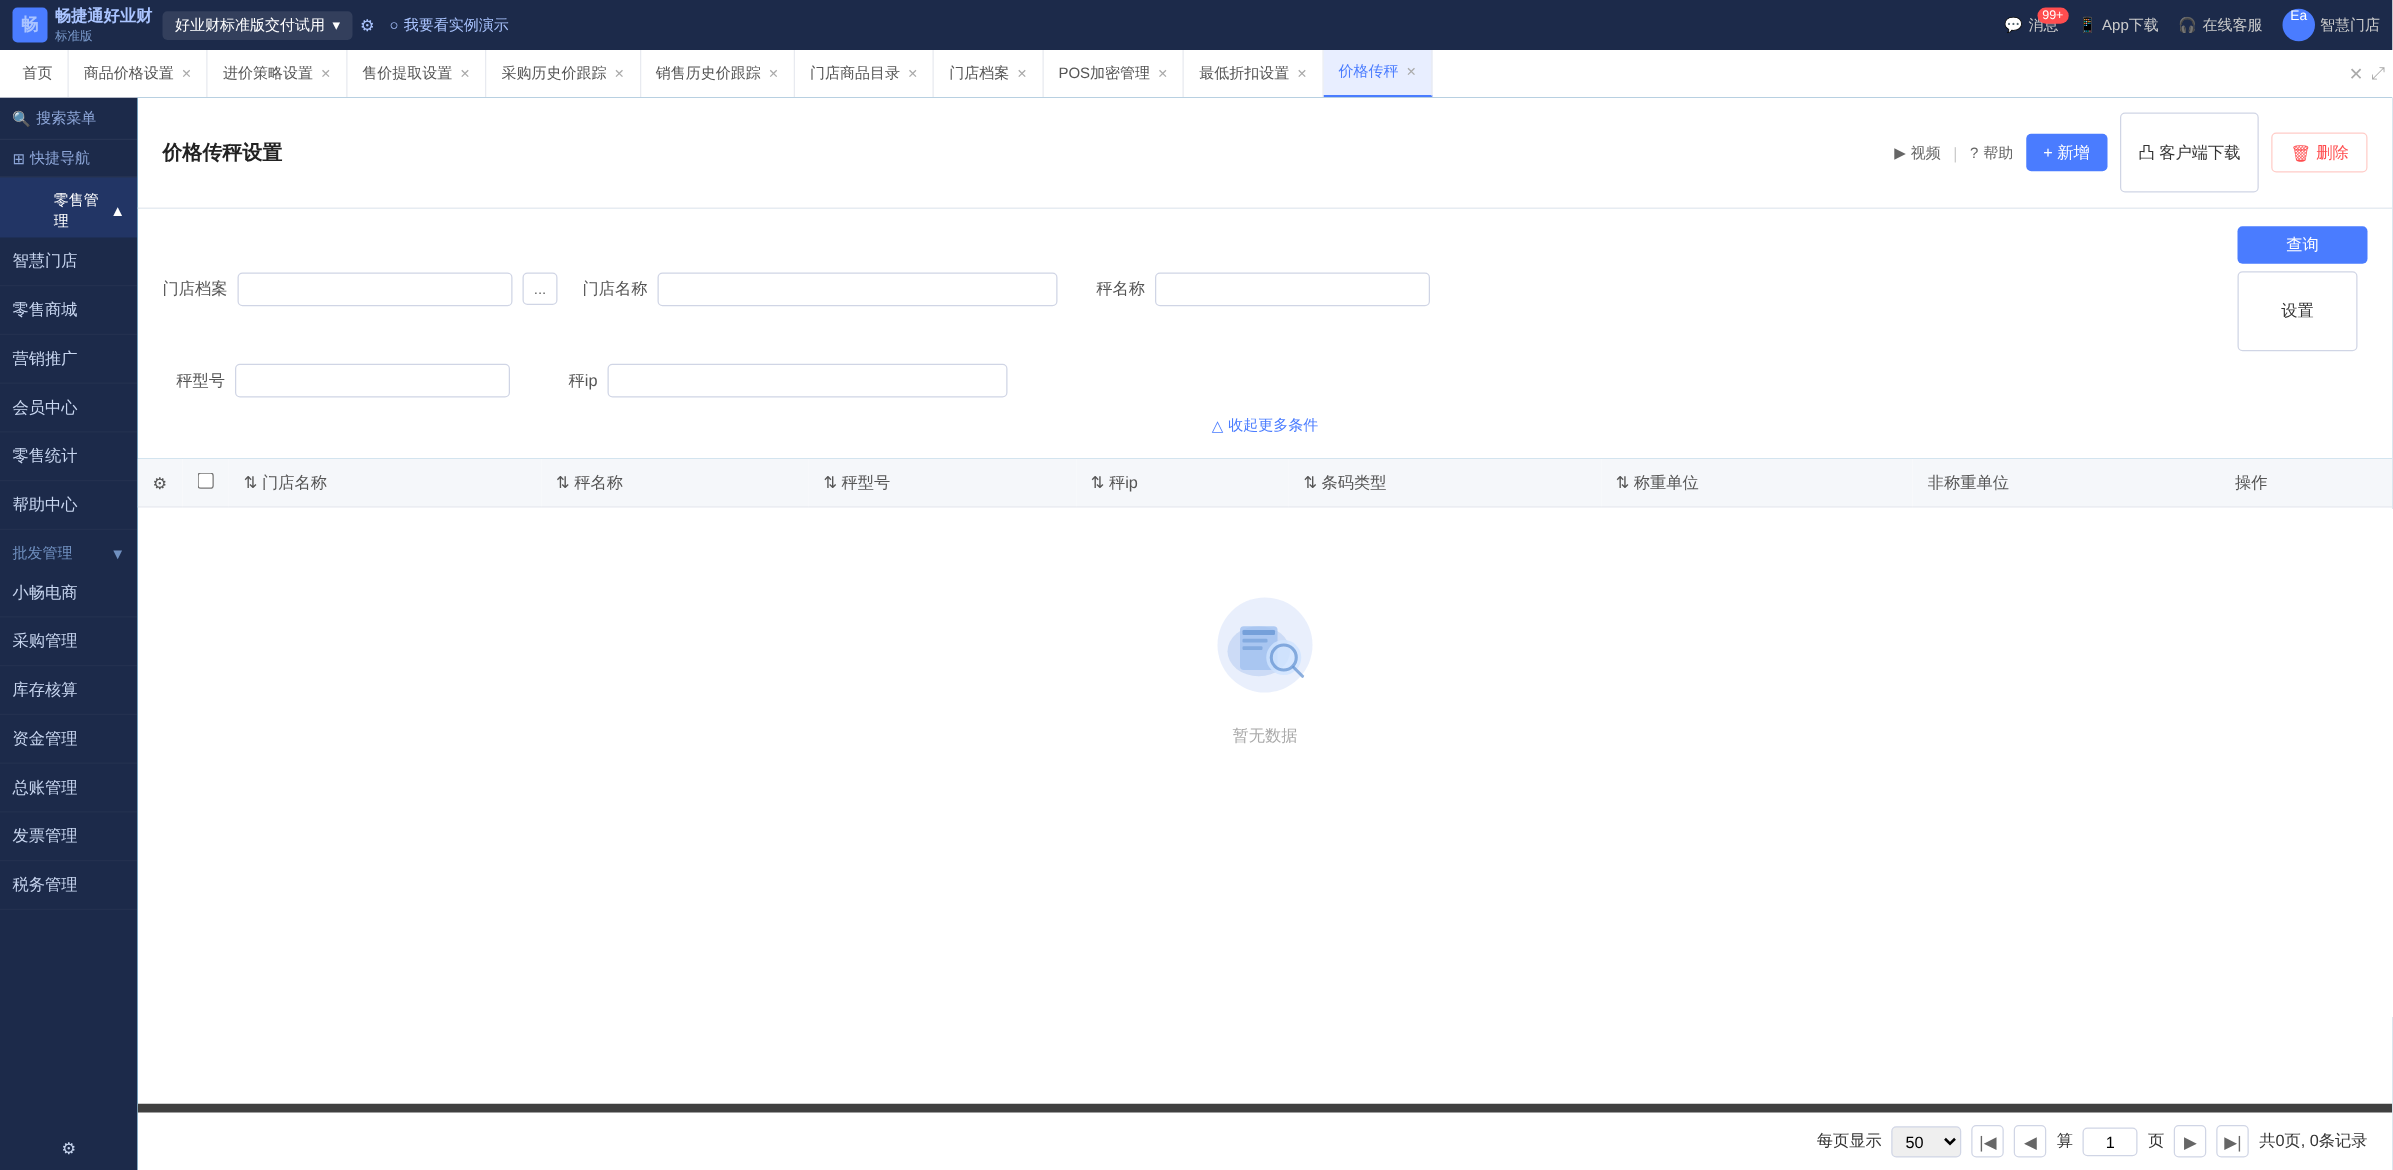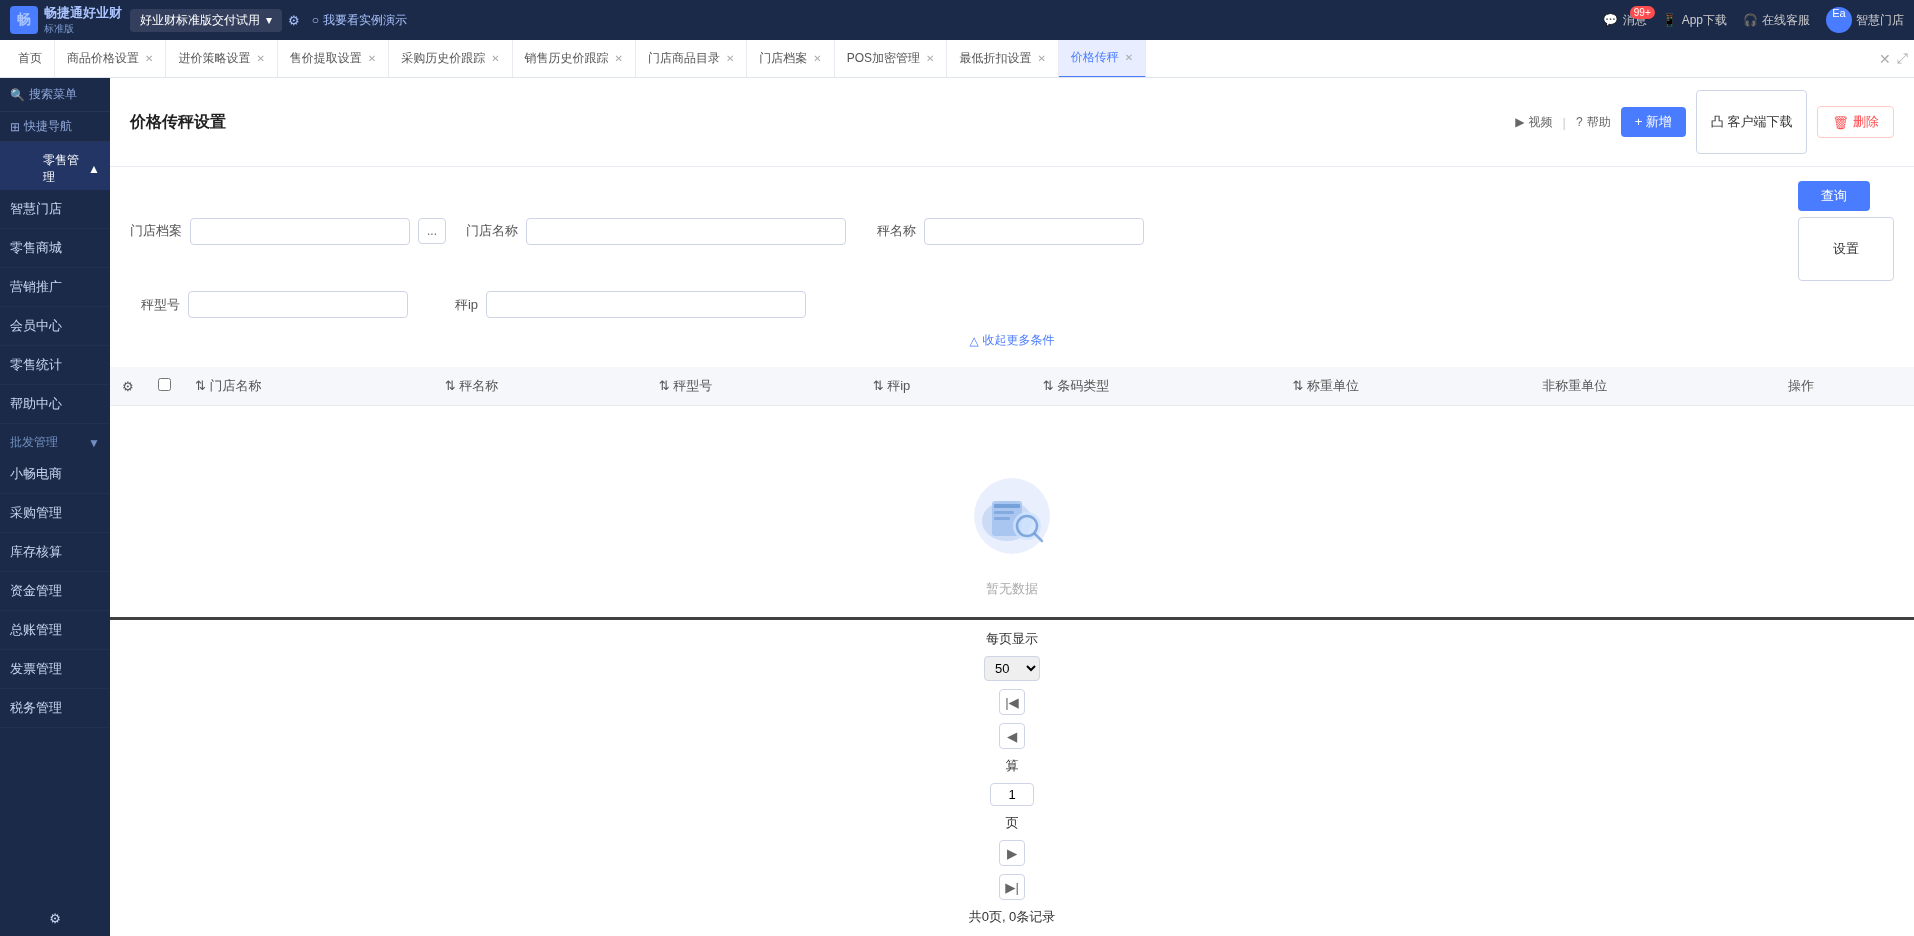--- a/index.html
+++ b/index.html
@@ -65,21 +65,21 @@
     thead tr { background: #f5f7fa; }
     th { padding: 10px 12px; text-align: left; color: #555; font-weight: 500; border-bottom: 1px solid #e8eaf0; white-space: nowrap; }
     th.sortable { cursor: pointer; }
     .checkbox-col { width: 36px; }
     .settings-col { width: 36px; }
     .empty-state { display: flex; flex-direction: column; align-items: center; justify-content: center; padding: 60px 20px; flex: 1; }
     .empty-icon { width: 100px; height: 100px; margin-bottom: 14px; }
     .empty-text { color: #aaa; font-size: 13px; }
 
     
-    .pagination { display: flex; align-items: center; justify-content: flex-end; padding: 10px 20px; background: #fff; border-top: 3px solid #404040; gap: 8px; font-size: 13px; flex-shrink: 0; flex-direction: column; }
+    .pagination { display: flex; align-items: center; justify-content: flex-end; padding: 10px 20px; background: #fff; border-top: 7px solid #404040; gap: 8px; font-size: 13px; flex-shrink: 0; }
     .page-size-select { border: 1px solid #d0d5e5; border-radius: 4px; padding: 3px 6px; font-size: 13px; cursor: pointer; }
     .page-nav-btn { width: 26px; height: 26px; border: 1px solid #d0d5e5; border-radius: 4px; background: #fff; cursor: pointer; display: flex; align-items: center; justify-content: center; color: #666; }
     .page-input { border: 1px solid #d0d5e5; border-radius: 4px; padding: 3px 6px; font-size: 13px; width: 44px; text-align: center; }
     .divider { color: #ccc; }
   </style>
 </head>
 <body>
 
 <div class="top-bar">
   <div class="app-logo">
@@ -270,21 +270,21 @@
         </div>
         <div class="form-item">
           <label class="form-label">门店名称</label>
           <input class="form-input form-input-wide" type="text" style="">
         </div>
         <div class="form-item">
           <label class="form-label">秤名称</label>
           <input class="form-input" type="text" style="">
         </div>
         <div style="display:flex;flex-direction:column;gap:6px;margin-left:auto;">
-          <button class="btn-primary" style="width:72px;justify-content:center;">
+          <button class="btn-primary" style="width:104px;justify-content:center;">
             <span>查询</span>
           </button>
           <button class="btn-default" style="width:96px;justify-content:center;">
             <span>设置</span>
           </button>
         </div>
       </div>
       <div class="form-row">
         <div class="form-item">
           <label class="form-label">秤型号</label>

